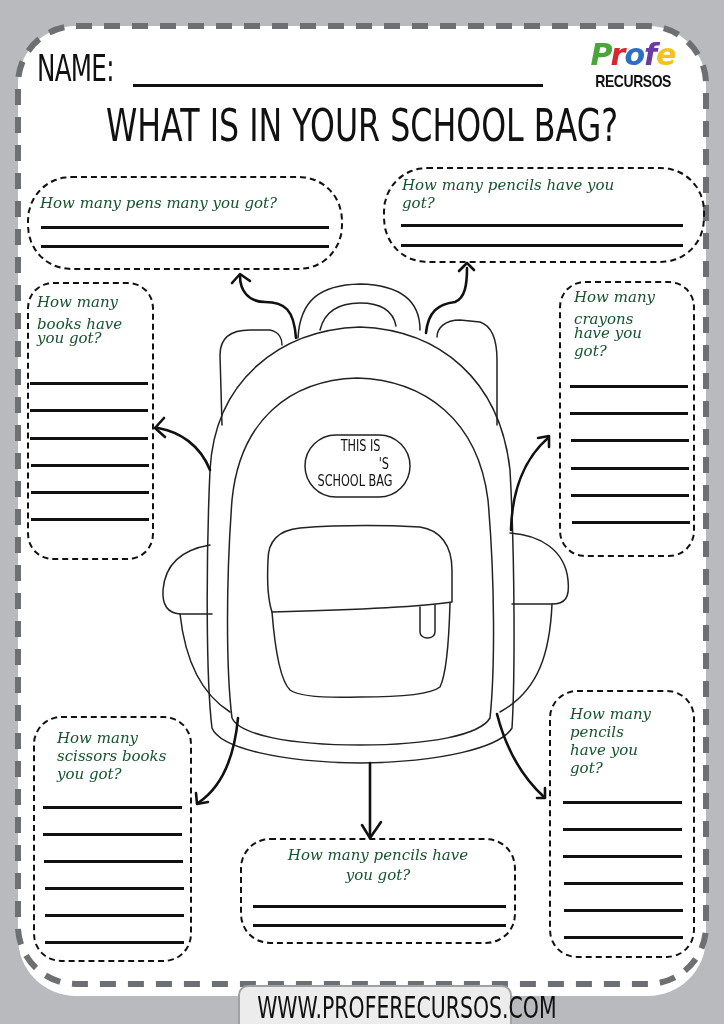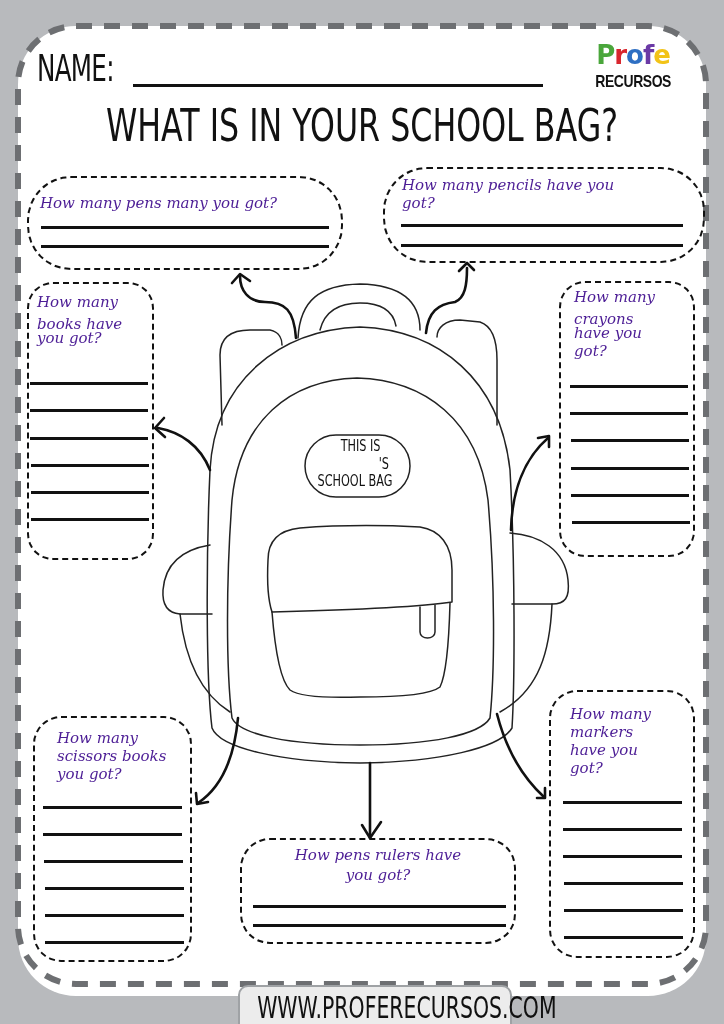--- a/index.html
+++ b/index.html
@@ -2,26 +2,26 @@
 <html><head>
 <meta charset="utf-8">
 <style>
   html, body { margin:0; padding:0; }
   body { width:724px; height:1024px; background:#b8babd; position:relative; overflow:hidden; font-family:"DejaVu Sans", sans-serif; }
   .sheet { position:absolute; left:18px; top:26px; width:688px; height:970px; background:#fff; border-radius:58px; }
   .sheet-border { position:absolute; left:0; top:0; width:724px; height:1024px; pointer-events:none; }
   .name-label { position:absolute; left:37px; top:46px; font-family:"DejaVu Sans Condensed","DejaVu Sans",sans-serif; font-stretch:condensed; font-size:38px; letter-spacing:-1px; color:#111; transform:scaleX(0.72); transform-origin:left; }
   .name-line { position:absolute; left:133px; top:84px; width:410px; height:3px; background:#111; }
   .logo { position:absolute; left:587px; top:40px; width:92px; text-align:center; }
-  .logo-profe { font-family:"DejaVu Sans", sans-serif; font-weight:bold; font-size:26px; line-height:30px; letter-spacing:-1px; }
+  .logo-profe { font-family:"DejaVu Sans", sans-serif; font-weight:bold; font-size:30px; line-height:30px; letter-spacing:-1px;font-style:italic; }
   .logo-profe span:nth-child(1){color:#4aa63b} .logo-profe span:nth-child(2){color:#d8262e} .logo-profe span:nth-child(3){color:#2e6fc3} .logo-profe span:nth-child(4){color:#6b3aa6} .logo-profe span:nth-child(5){color:#f2c318}
   .logo-rec { font-family:"Liberation Sans", sans-serif; font-weight:bold; font-size:17px; color:#111; transform:scaleX(0.82); letter-spacing:-0.5px; margin-top:2px; }
   .title { position:absolute; left:0; width:724px; top:100px; text-align:center; font-size:44px; color:#111; transform:scaleX(0.72); transform-origin:center; letter-spacing:0px; white-space:nowrap; font-family:"DejaVu Sans", sans-serif; }
   .box { position:absolute; border:2.5px dashed #111; background:transparent; box-sizing:border-box; }
-  .q { position:absolute; font-family:"DejaVu Serif", serif; font-style:italic; font-size:15px; color:#4c1d95; line-height:19px; }
+  .q { position:absolute; font-family:"DejaVu Serif", serif; font-style:italic; font-size:15px; color:#14532d; line-height:19px; }
   .ln { position:absolute; height:3px; background:#111; }
   .badge-text { position:absolute; font-family:"DejaVu Sans", sans-serif; font-size:15px; color:#111; transform:scaleX(0.75); white-space:nowrap; }
   .footer { position:absolute; left:238px; top:985px; width:274px; height:50px; background:#ececec; border:2px solid #9fa2a5; border-radius:10px; box-sizing:border-box; text-align:center; }
   .footer span { display:inline-block; font-size:31px; line-height:40px; color:#111; transform:scaleX(0.66); transform-origin:center; white-space:nowrap; font-family:"DejaVu Sans", sans-serif; margin-left:-60px; margin-right:-60px; }
   svg.art { position:absolute; left:0; top:0; }
 </style>
 </head>
 <body>
 
 <div class="sheet"></div>
@@ -130,31 +130,31 @@
 <div class="q" style="left:57px;top:765px;">you got?</div>
 <div class="ln" style="left:43px;top:806px;width:139px;"></div>
 <div class="ln" style="left:43px;top:833px;width:139px;"></div>
 <div class="ln" style="left:44px;top:860px;width:139px;"></div>
 <div class="ln" style="left:45px;top:887px;width:139px;"></div>
 <div class="ln" style="left:45px;top:914px;width:139px;"></div>
 <div class="ln" style="left:45px;top:941px;width:139px;"></div>
 
 <div class="box" style="left:549px;top:690px;width:146px;height:268px;border-radius:28px;"></div>
 <div class="q" style="left:570px;top:705px;">How many</div>
-<div class="q" style="left:570px;top:723px;">markers</div>
+<div class="q" style="left:570px;top:723px;">pencils</div>
 <div class="q" style="left:570px;top:741px;">have you</div>
 <div class="q" style="left:570px;top:759px;">got?</div>
 <div class="ln" style="left:563px;top:801px;width:119px;"></div>
 <div class="ln" style="left:563px;top:828px;width:119px;"></div>
 <div class="ln" style="left:563px;top:855px;width:119px;"></div>
 <div class="ln" style="left:564px;top:882px;width:119px;"></div>
 <div class="ln" style="left:564px;top:909px;width:119px;"></div>
 <div class="ln" style="left:564px;top:936px;width:119px;"></div>
 
 <div class="box" style="left:240px;top:838px;width:276px;height:106px;border-radius:30px;"></div>
-<div class="q" style="left:240px;width:276px;text-align:center;top:846px;">How pens rulers have</div>
+<div class="q" style="left:240px;width:276px;text-align:center;top:846px;">How many pencils have</div>
 <div class="q" style="left:240px;width:276px;text-align:center;top:866px;">you got?</div>
 <div class="ln" style="left:253px;top:905px;width:253px;"></div>
 <div class="ln" style="left:253px;top:924px;width:253px;"></div>
 
 <div class="footer">
   <span>WWW.PROFERECURSOS.COM</span>
 </div>
 
 </body></html>

